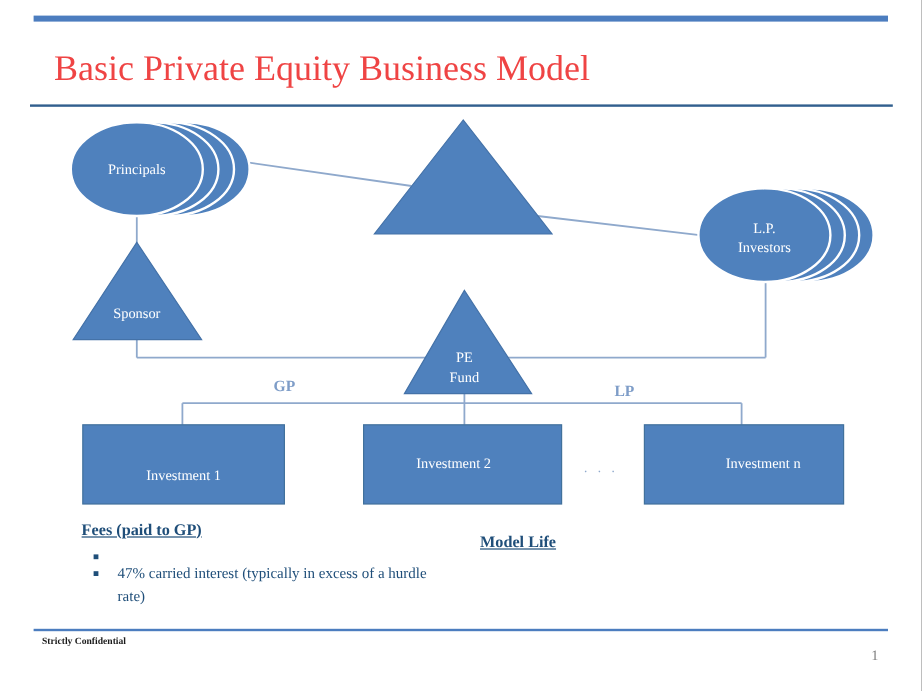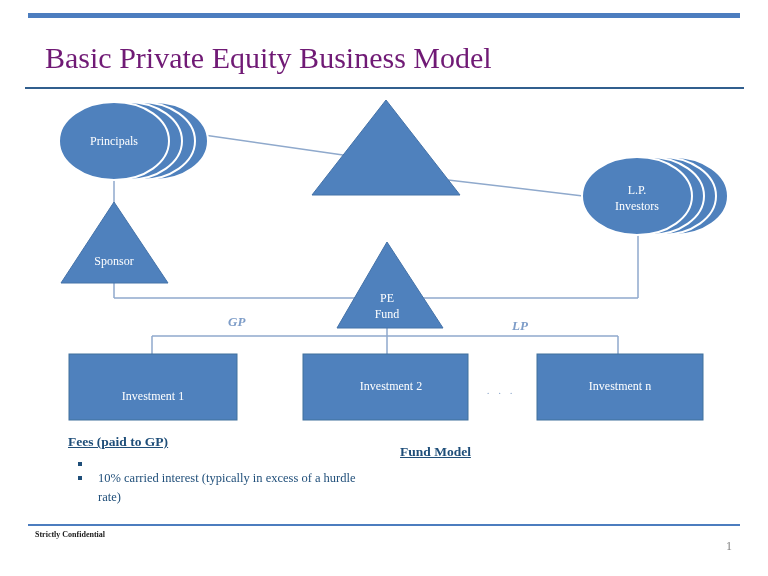--- a/index.html
+++ b/index.html
@@ -4,33 +4,33 @@
 <style>
   html,body { margin:0; padding:0; background:#888; }
   #slide {
     position:relative; width:768px; height:576px; background:#ffffff;
     overflow:hidden; font-family:"Liberation Serif", serif;
   }
   .abs { position:absolute; }
 
   
   .top-bar { left:28px; top:13px; width:712px; height:5px; background:#4c7dbf; }
-  .slide-title { left:45px; top:41px; font-size:30px; color:#701a75; white-space:nowrap; }
+  .slide-title { left:45px; top:41px; font-size:30px; color:#ef4444; white-space:nowrap; }
   .title-rule { left:25px; top:87px; width:719px; height:2px; background:#315f8e; }
 
   
   .diagram-svg { left:0; top:95px; }
 
   
   .node-label {
     color:#ffffff; font-weight:normal; font-size:12px; text-align:center;
     line-height:1.3; white-space:pre-line; pointer-events:none;
   }
   .rect-label { display:flex; align-items:center; justify-content:center; }
-  .edge-label { color:#7e9dc8; font-size:13px; font-weight:bold;font-style:italic; }
+  .edge-label { color:#7e9dc8; font-size:13px; font-weight:bold; }
   .dots { color:#8fa9cc; font-size:11px; letter-spacing:3px; text-align:center; }
 
   
   .note-block { color:#1f4e79; }
   .note-heading {
     font-size:13.5px; font-weight:bold; text-decoration:underline; margin:0 0 5px 0;
   }
   .note-list { list-style:none; margin:0; padding:0 0 0 10px; }
   .note-item { display:flex; font-size:12.5px; line-height:1.5; margin:0 0 3px 0; }
   .bullet-sq {
@@ -88,41 +88,41 @@
     <rect x="537" y="259" width="166" height="66" fill="#4f81bd" stroke="#41719c"></rect>
   </svg>
 
   <div class="abs node-label" style="left:59px;  top:134px; width:110px;">Principals</div>
   <div class="abs node-label" style="left:582px; top:183px; width:110px;">L.P.
 Investors</div>
   <div class="abs node-label" style="left:64px;  top:254px; width:100px;">Sponsor</div>
   <div class="abs node-label" style="left:337px; top:291px; width:100px;">PE
 Fund</div>
   <div class="abs node-label rect-label" style="left:69px;  top:354px; width:168px; height:86px;">Investment 1</div>
-  <div class="abs node-label rect-label" style="left:298px; top:354px; width:186px; height:66px;">Investment 2</div>
-  <div class="abs node-label rect-label" style="left:537px; top:354px; width:166px; height:66px;">Investment n</div>
+  <div class="abs node-label rect-label" style="left:285px; top:354px; width:186px; height:66px;">Investment 2</div>
+  <div class="abs node-label rect-label" style="left:537px; top:354px; width:166px; height:66px;padding-left:16px;">Investment n</div>
 
   <div class="abs edge-label" style="left:228px; top:314px;">GP</div>
   <div class="abs edge-label" style="left:512px; top:318px;">LP</div>
   <div class="abs dots" style="left:478px; top:384px; width:46px;">. . .</div>
 
   <div class="abs note-block" style="left:68px; top:434px; width:305px;">
     <div class="note-heading">Fees (paid to GP)</div>
     <ul class="note-list">
       <li class="note-item">
         <span class="bullet-sq"></span>
       </li>
       <li class="note-item">
         <span class="bullet-sq"></span>
-        <span>10% carried interest (typically in excess of a hurdle rate)</span>
+        <span>47% carried interest (typically in excess of a hurdle rate)</span>
       </li>
     </ul>
   </div>
 
   <div class="abs note-block" style="left:400px; top:444px; width:330px;">
-    <div class="note-heading">Fund Model</div>
+    <div class="note-heading">Model Life</div>
   </div>
 
   <div class="abs footer-rule"></div>
   <div class="abs classification">Strictly Confidential</div>
   <div class="abs page-number">1</div>
 
 </div>
 
 </body></html>

